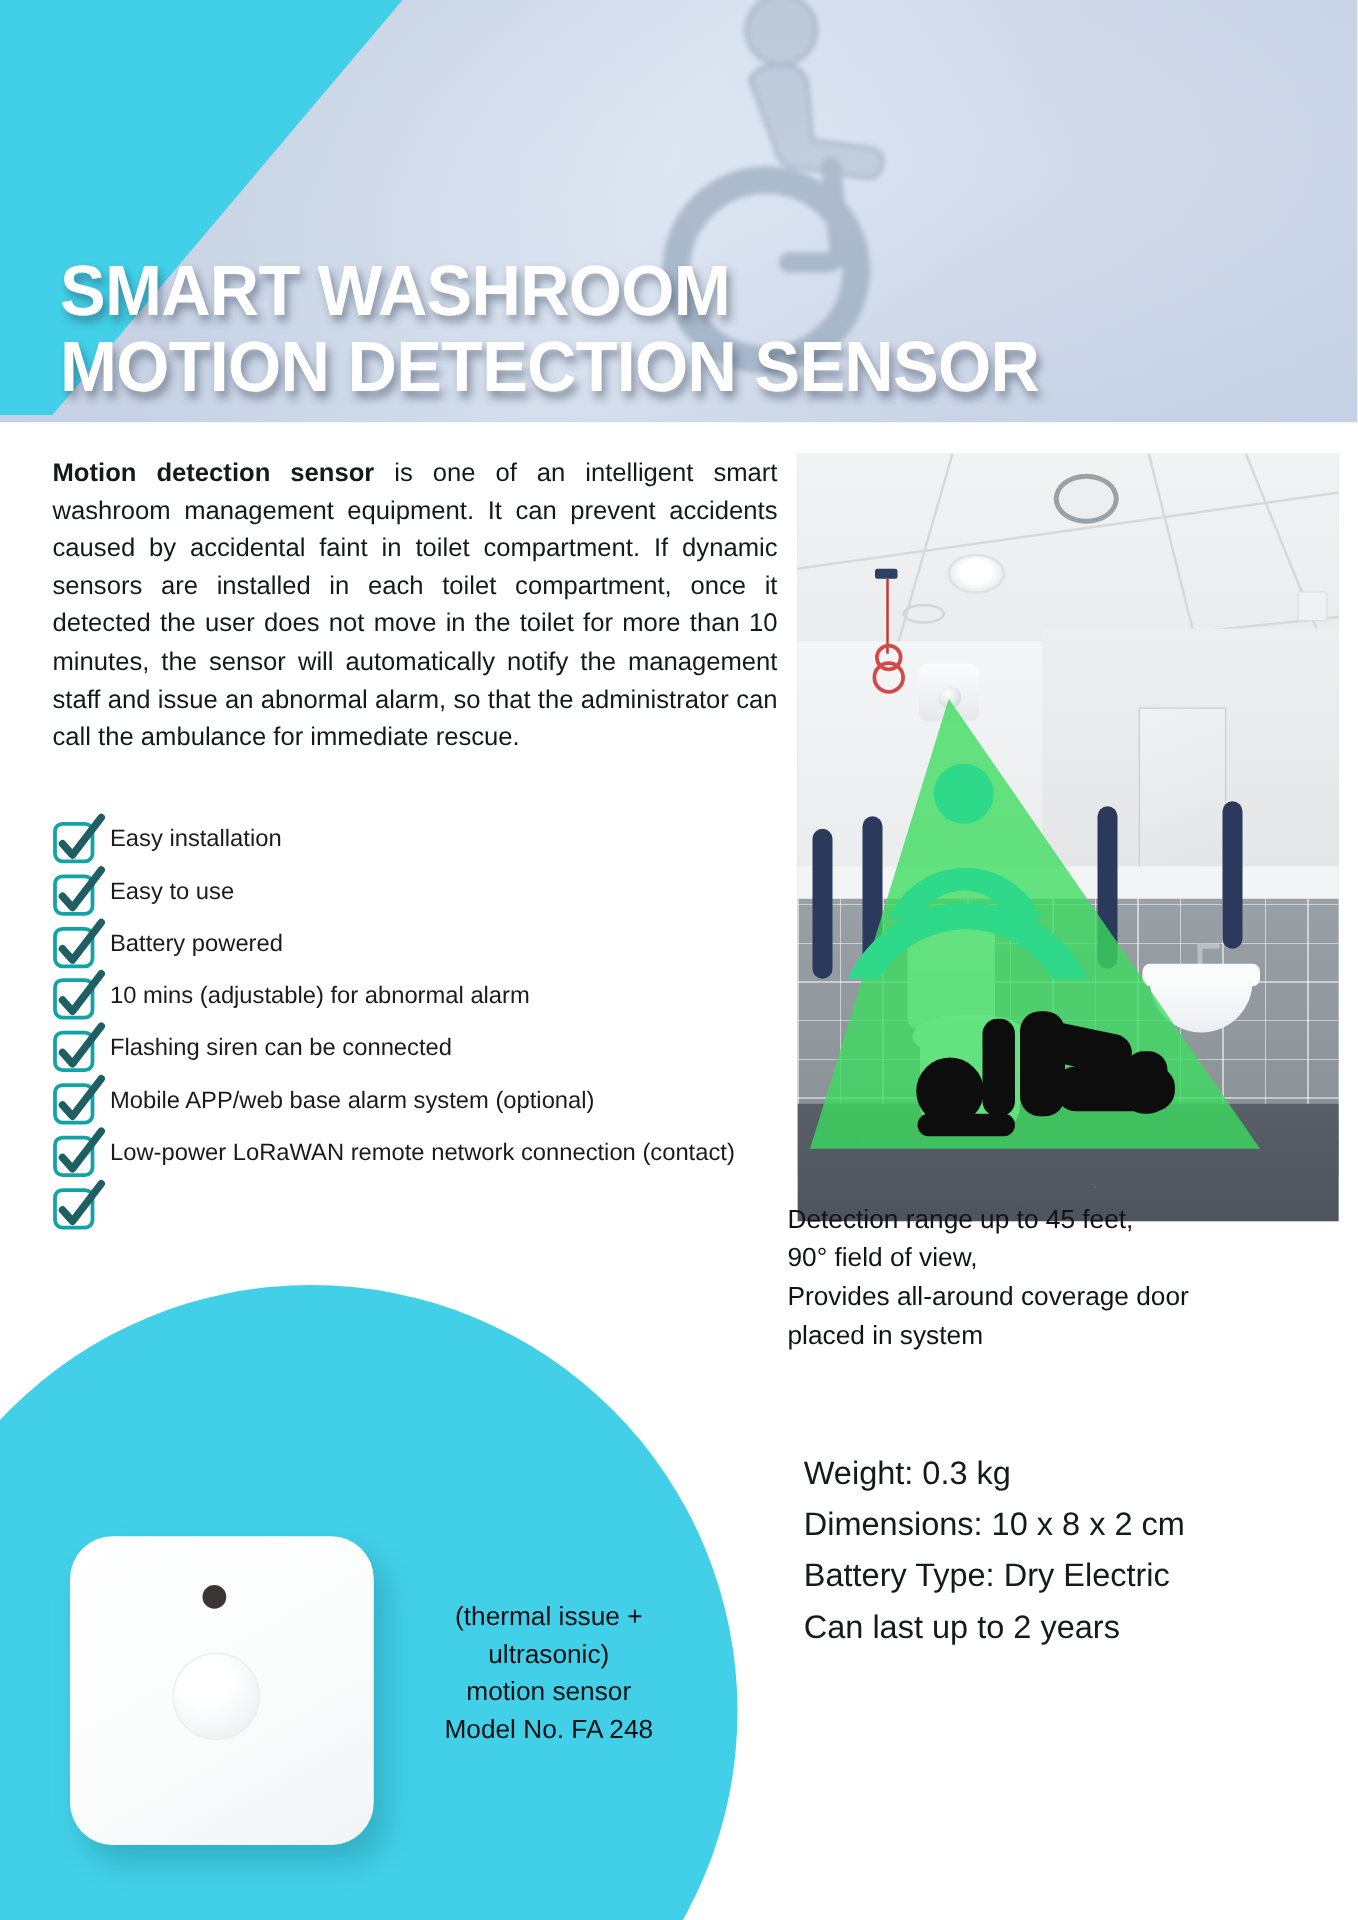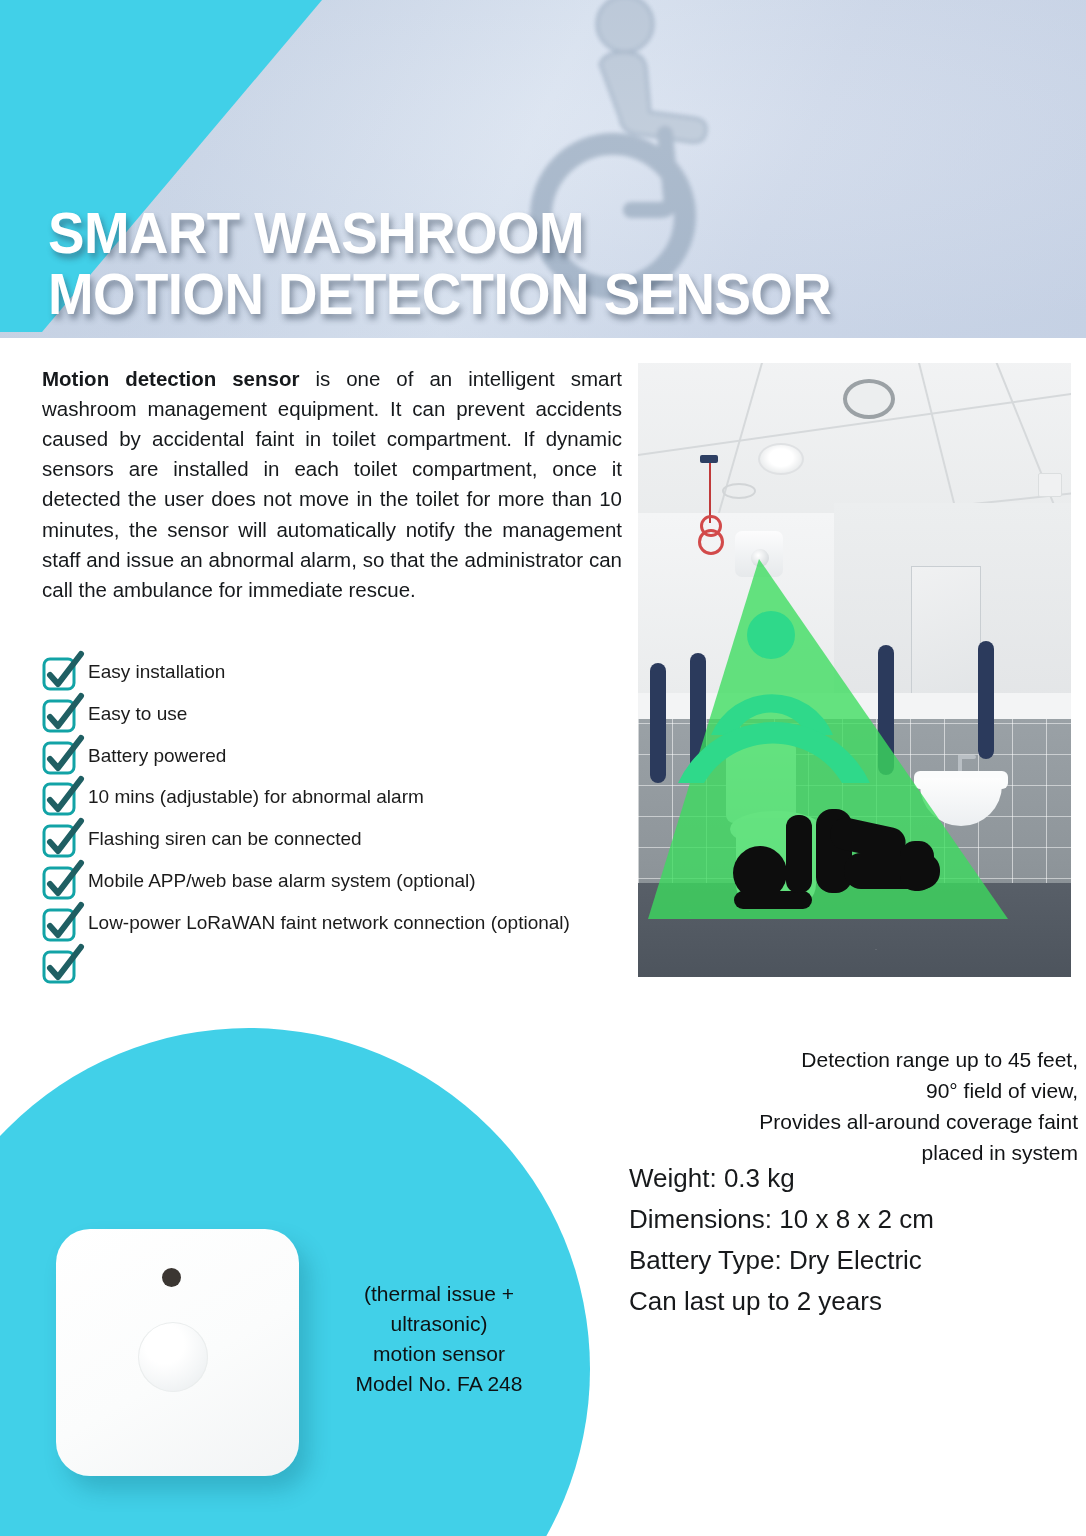--- a/index.html
+++ b/index.html
@@ -267,32 +267,32 @@
   .cone {
     position: absolute; left: 0; top: 0;
     width: 433px; height: 614px;
     pointer-events: none;
   }
   .cone svg { width:100%; height:100%; display:block; }
 
   
   .photo-caption {
     position: absolute;
-    left: 630px; top: 1044px;
+    left: 630px; top: 960px;
     width: 448px;
-    text-align: right;
+    text-align: left;
     font-size: 21px;
     line-height: 31px;
     color: #111315;
   }
 
   
   .specs {
     position: absolute;
-    left: 629px; top: 1158px;
+    left: 643px; top: 1158px;
     width: 430px;
     font-size: 26px;
     line-height: 41px;
     color: #17191b;
   }
 
   
   .teal-circle {
     position: absolute;
     left: -92px; top: 1028px;
@@ -414,21 +414,21 @@
     </span>
     <span>Mobile APP/web base alarm system (optional)</span>
   </div>
   <div class="feature wrap">
     <span class="check-icon">
       <svg viewBox="0 0 40 36">
         <rect x="2" y="4" width="30" height="30" rx="6" ry="6" fill="none" stroke="#12a3a6" stroke-width="3"></rect>
         <path d="M8 20 L16 29 L39 -1" fill="none" stroke="#1f5f63" stroke-width="6" stroke-linecap="round" stroke-linejoin="round"></path>
       </svg>
     </span>
-    <span>Low-power LoRaWAN faint network connection (optional)</span>
+    <span>Low-power LoRaWAN remote network connection (contact)</span>
   </div>
   <div class="feature">
     <span class="check-icon">
       <svg viewBox="0 0 40 36">
         <rect x="2" y="4" width="30" height="30" rx="6" ry="6" fill="none" stroke="#12a3a6" stroke-width="3"></rect>
         <path d="M8 20 L16 29 L39 -1" fill="none" stroke="#1f5f63" stroke-width="6" stroke-linecap="round" stroke-linejoin="round"></path>
       </svg>
     </span>
   </div>
 </div>
@@ -483,21 +483,21 @@
         <rect x="206" y="490" width="96" height="36" rx="17"></rect>
         <rect x="262" y="478" width="34" height="50" rx="15"></rect>
       </g>
     </svg>
   </div>
 </div>
 
 <div class="photo-caption">
   <div>Detection range up to 45 feet,</div>
   <div>90° field of view,</div>
-  <div>Provides all-around coverage faint</div>
+  <div>Provides all-around coverage door</div>
   <div>placed in system</div>
 </div>
 
 <div class="specs">
   <div>Weight: 0.3 kg</div>
   <div>Dimensions: 10 x 8 x 2 cm</div>
   <div>Battery Type: Dry Electric</div>
   <div>Can last up to 2 years</div>
 </div>
 

